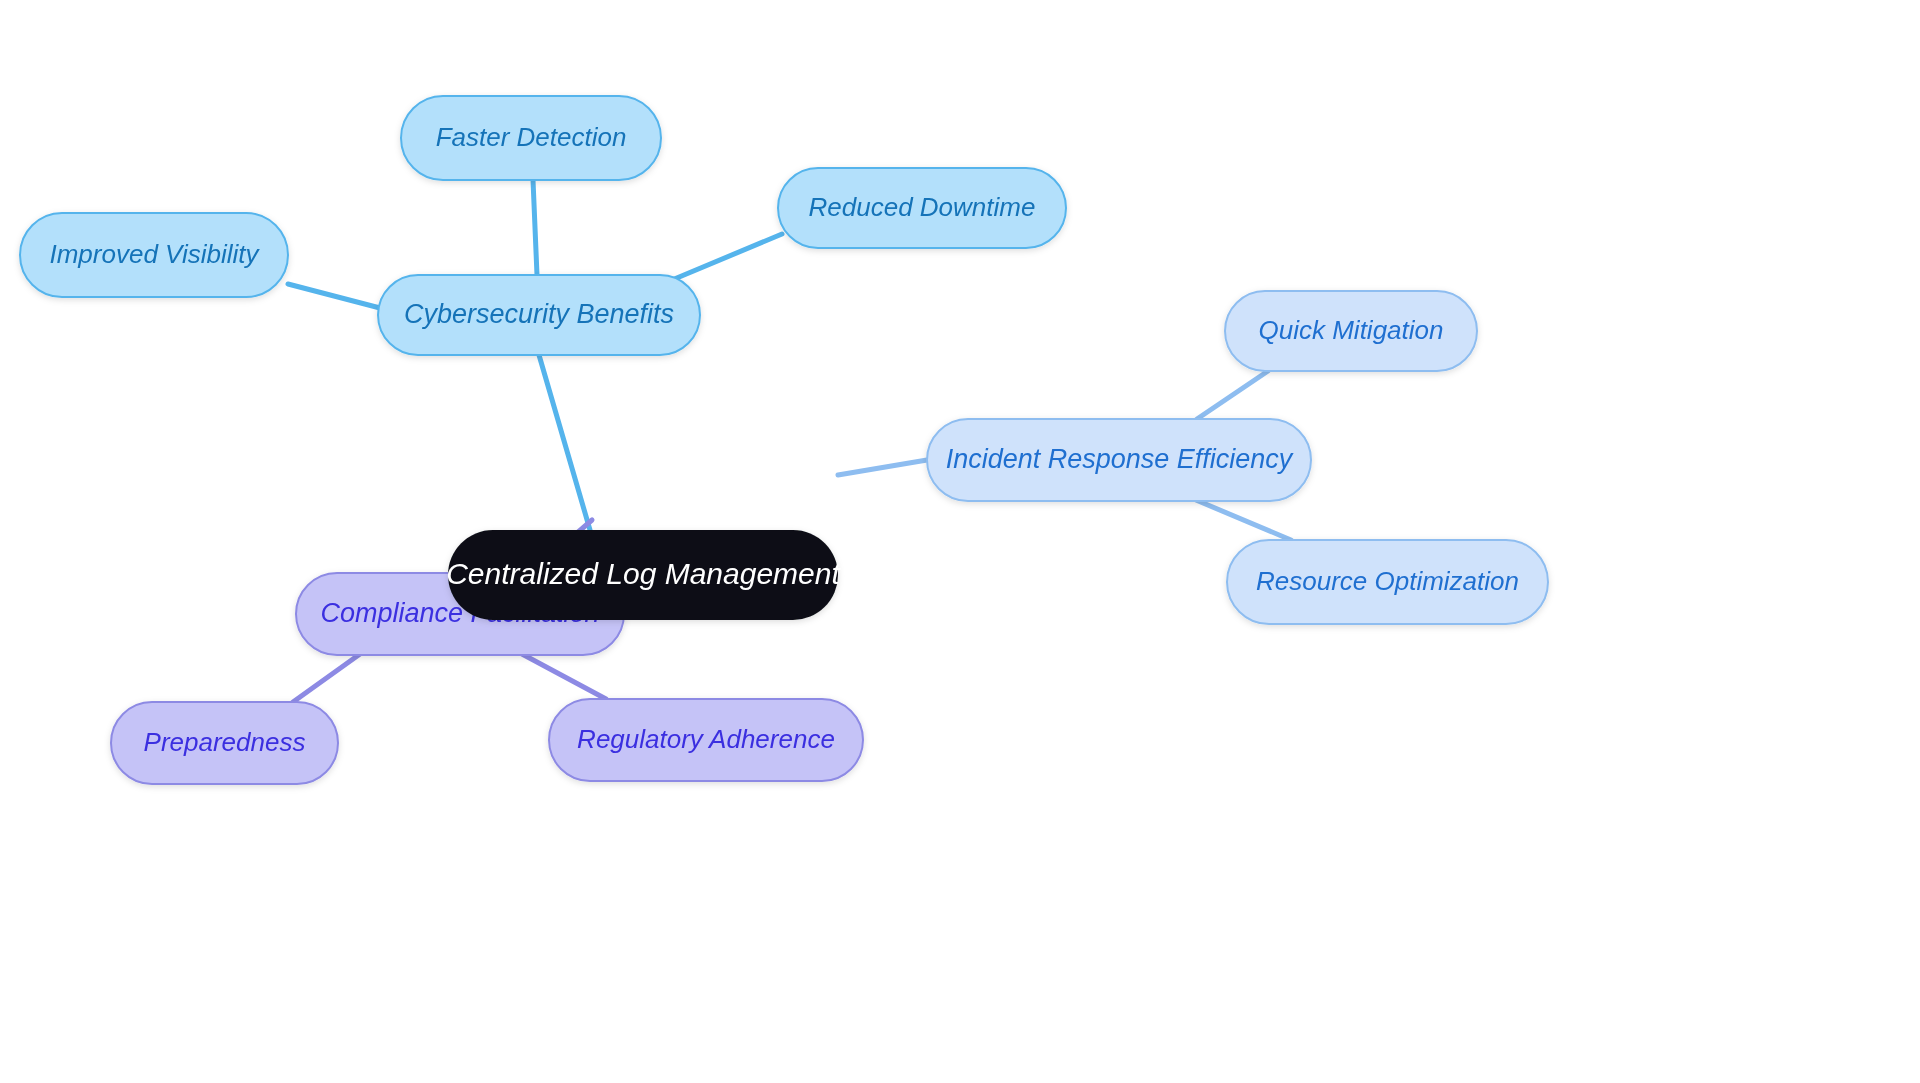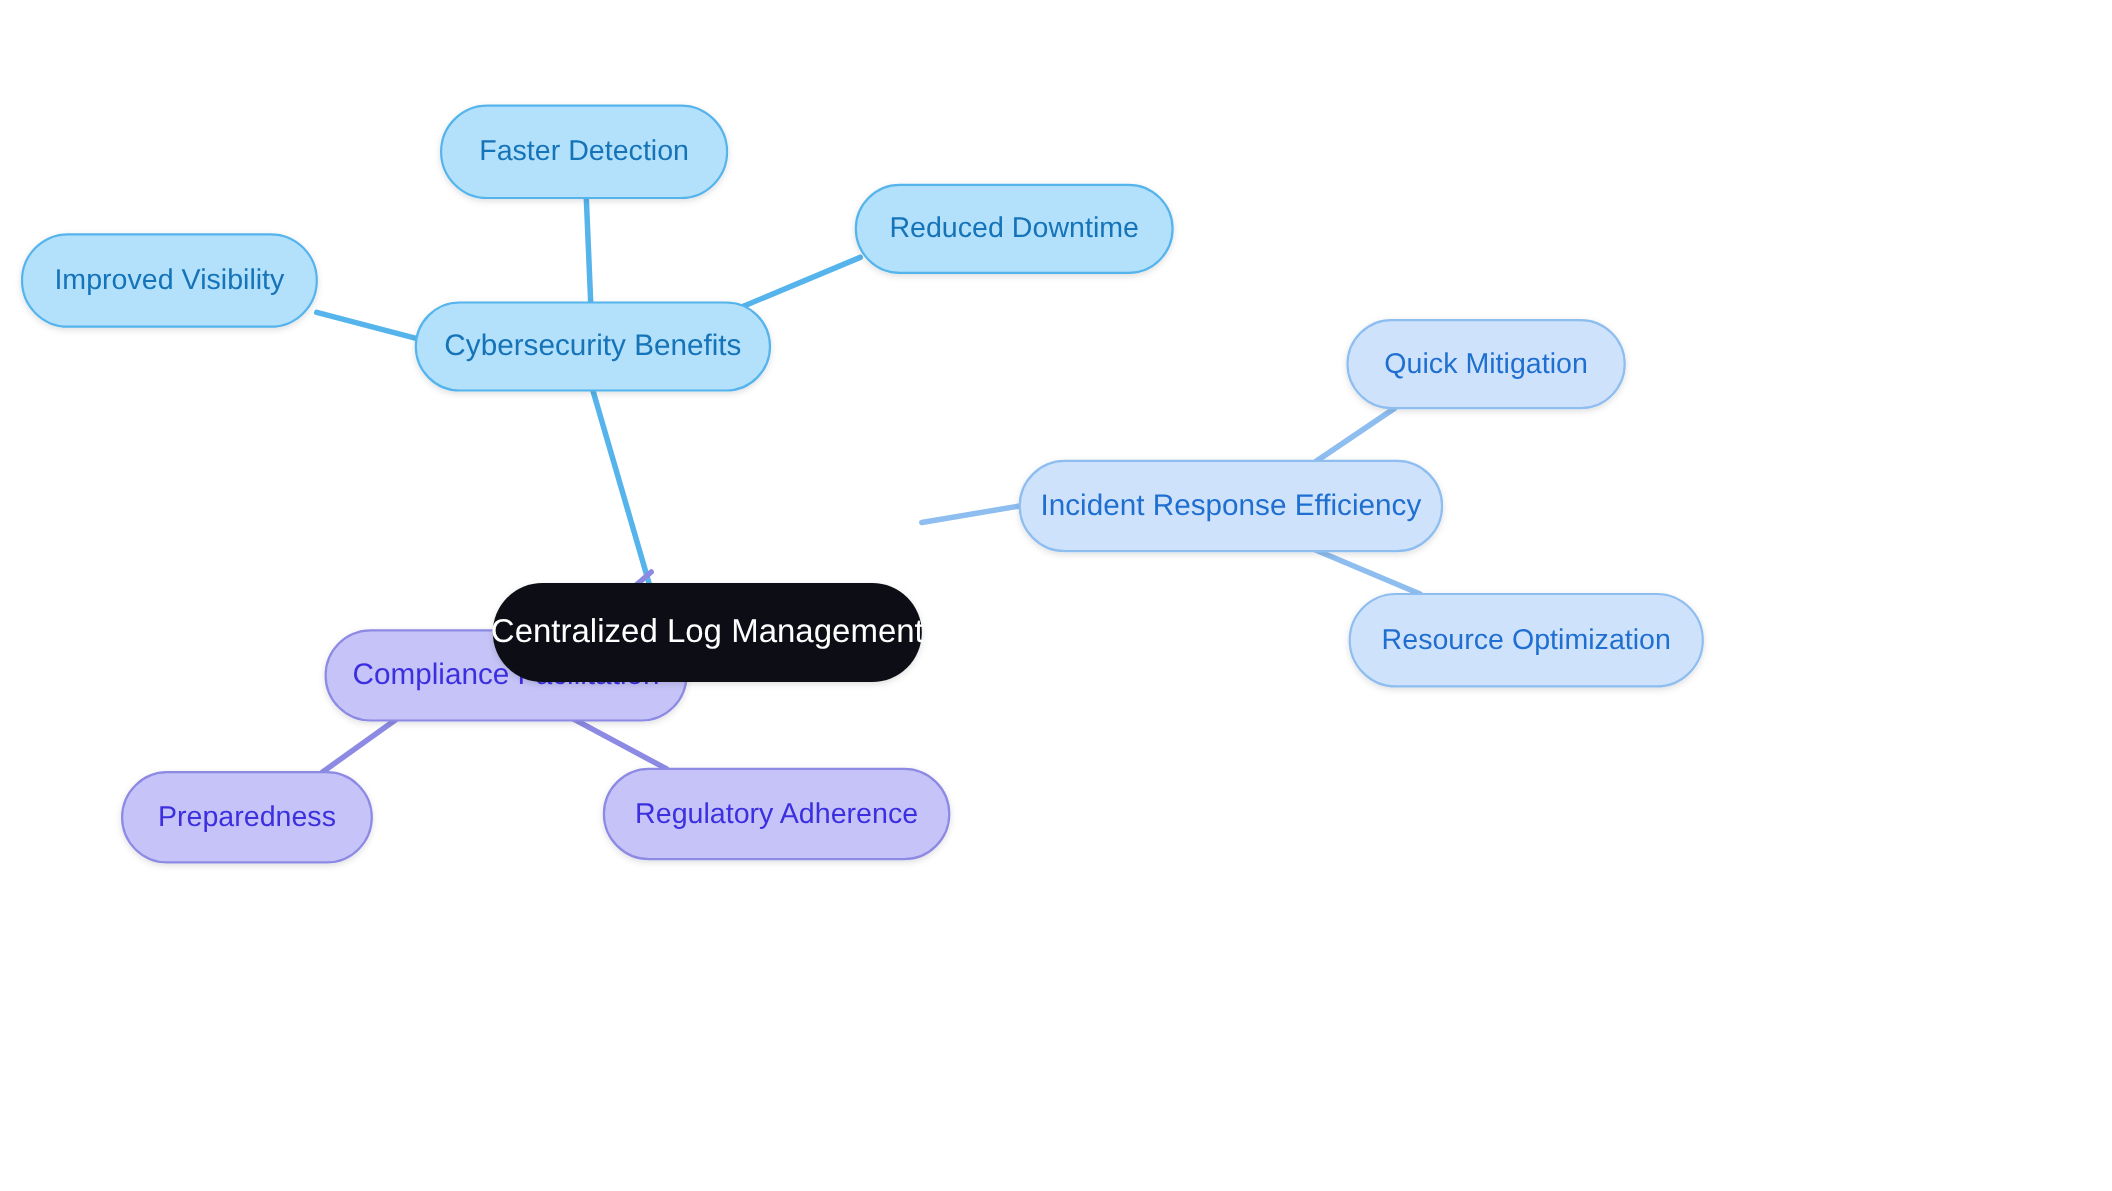--- a/index.html
+++ b/index.html
@@ -12,20 +12,21 @@
     width: 1920px;
     height: 1083px;
     font-family: "Liberation Sans", sans-serif;
     overflow: hidden;
   }
   #mindmap-root {
     position: relative;
     width: 1920px;
     height: 1083px;
     background: #ffffff;
+    font-style: italic;
   }
   #mindmap-svg {
     position: absolute;
     top: 0;
     left: 0;
     width: 1920px;
     height: 1083px;
     display: block;
   }
   .node-label {

